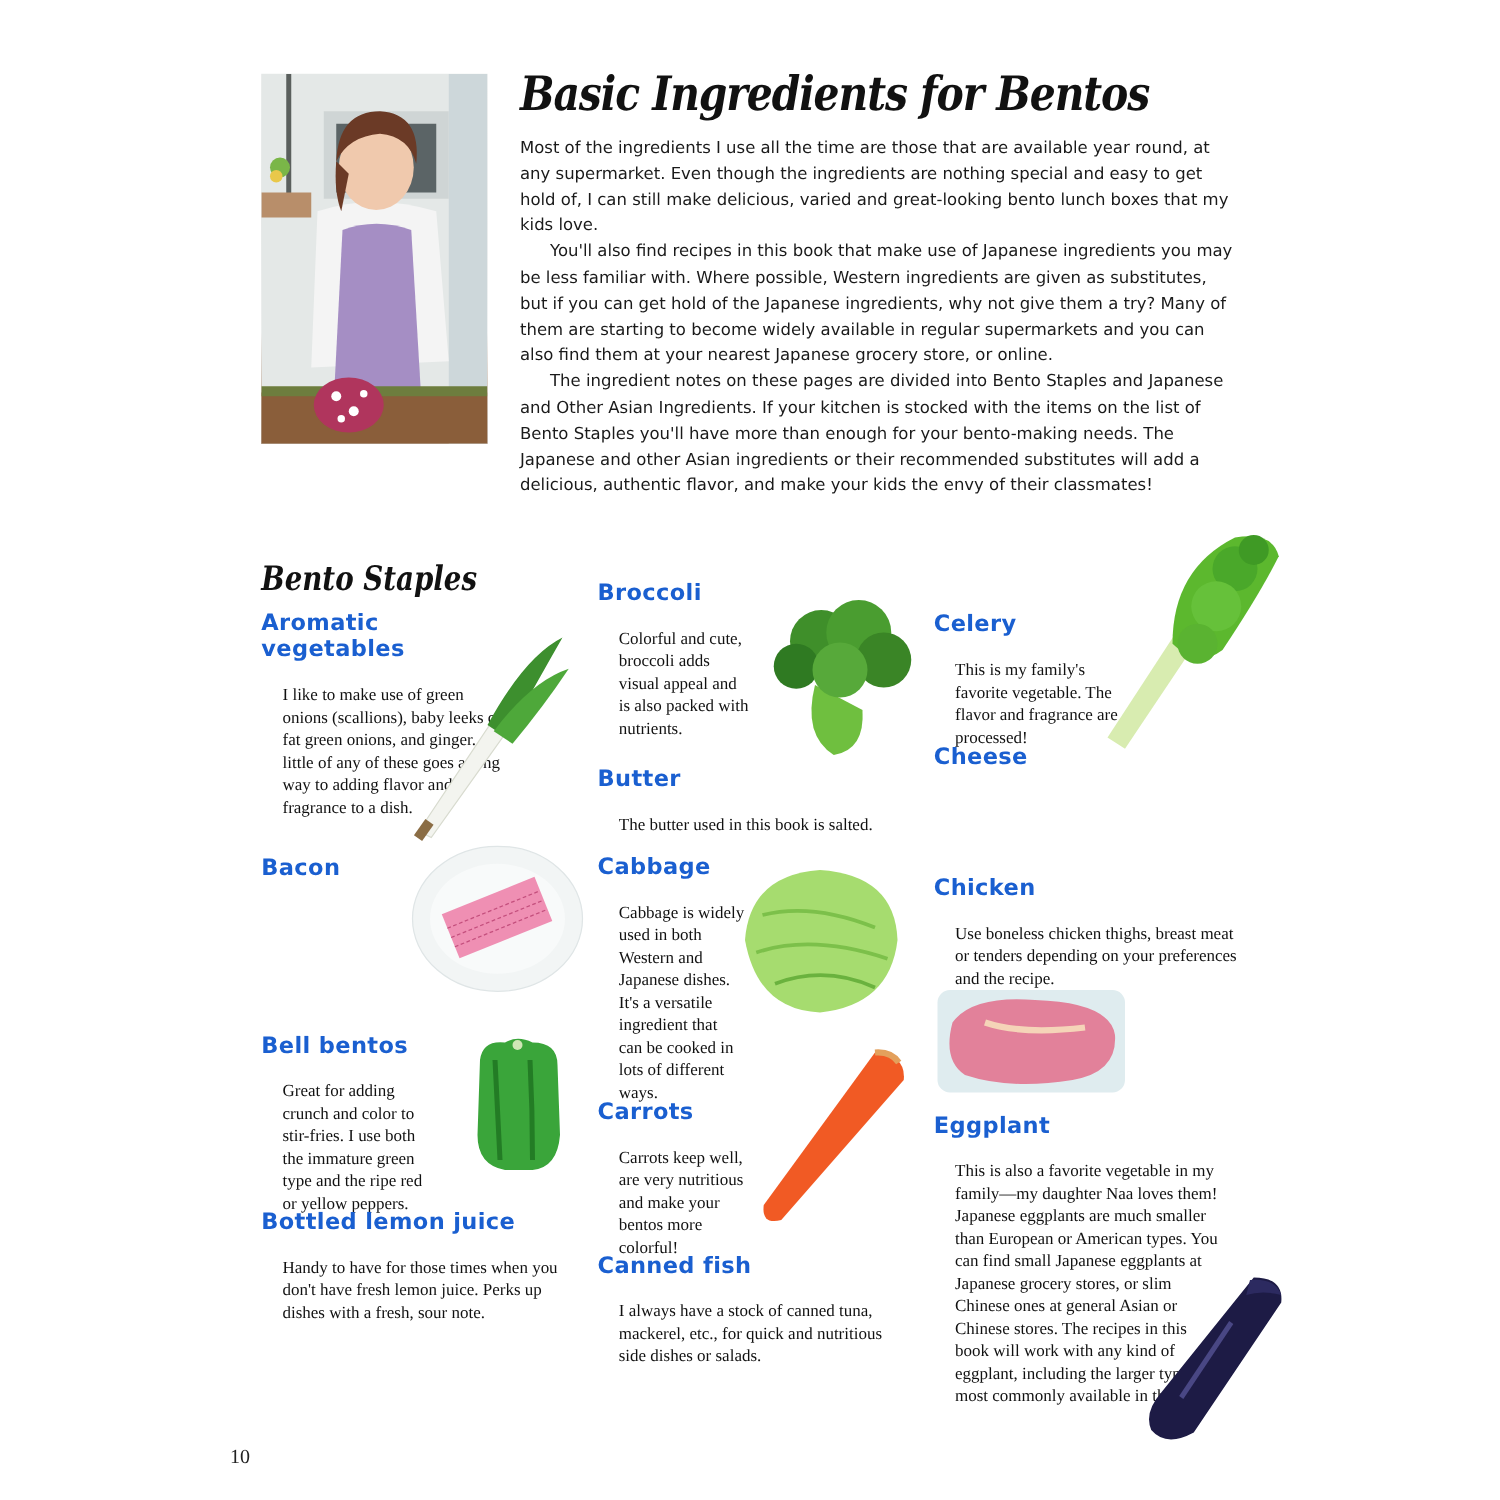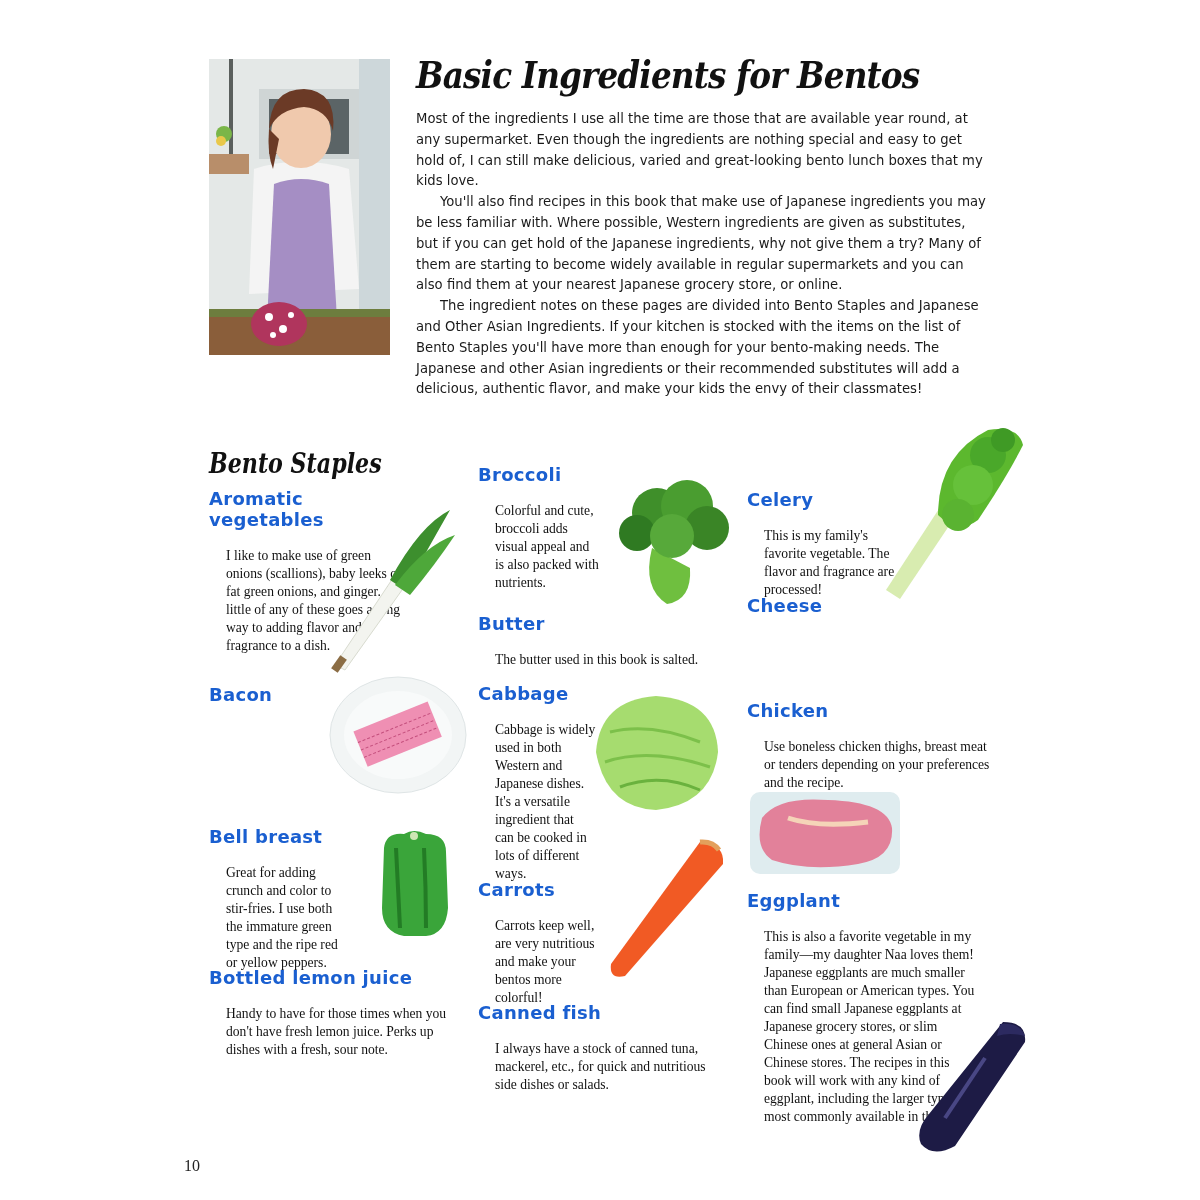--- a/index.html
+++ b/index.html
@@ -86,21 +86,21 @@
     <g transform="rotate(-22 70 60)">
       <rect x="30" y="40" width="80" height="38" fill="#ef8fb3"></rect>
       <line x1="30" y1="52" x2="110" y2="52" stroke="#c44f7d" stroke-dasharray="3 2"></line>
       <line x1="30" y1="60" x2="110" y2="60" stroke="#c44f7d" stroke-dasharray="3 2"></line>
       <line x1="30" y1="68" x2="110" y2="68" stroke="#c44f7d" stroke-dasharray="3 2"></line>
     </g>
   </svg>
 </div>
 
 <div class="entry" style="left:209px;top:826px;width:160px;">
-  <h3>Bell breast</h3>
+  <h3>Bell bentos</h3>
   <p>Great for adding crunch and color to stir-fries. I use both the immature green type and the ripe red or yellow peppers.</p>
 </div>
 <div class="abs" style="left:376px;top:828px;">
   <svg width="76" height="110" viewBox="0 0 76 110">
     <path d="M8 20 Q10 4 28 6 Q38 0 50 6 Q70 6 70 24 L72 80 Q70 106 50 108 L28 108 Q6 104 6 80 Z" fill="#3aa53a"></path>
     <path d="M20 20 Q22 60 24 100" stroke="#237c25" stroke-width="4" fill="none"></path>
     <path d="M48 20 Q50 60 50 100" stroke="#237c25" stroke-width="4" fill="none"></path>
     <circle cx="38" cy="8" r="4" fill="#cfe6b5"></circle>
   </svg>
 </div>

